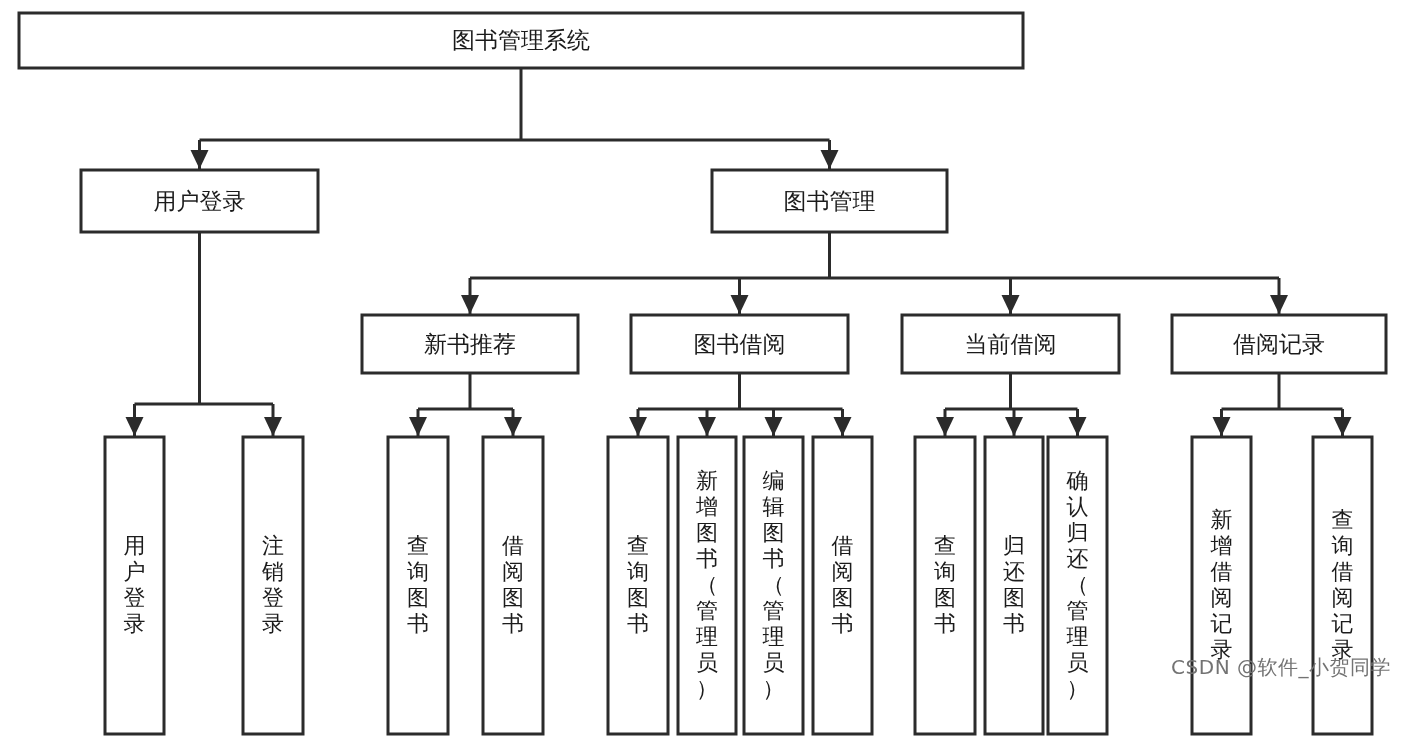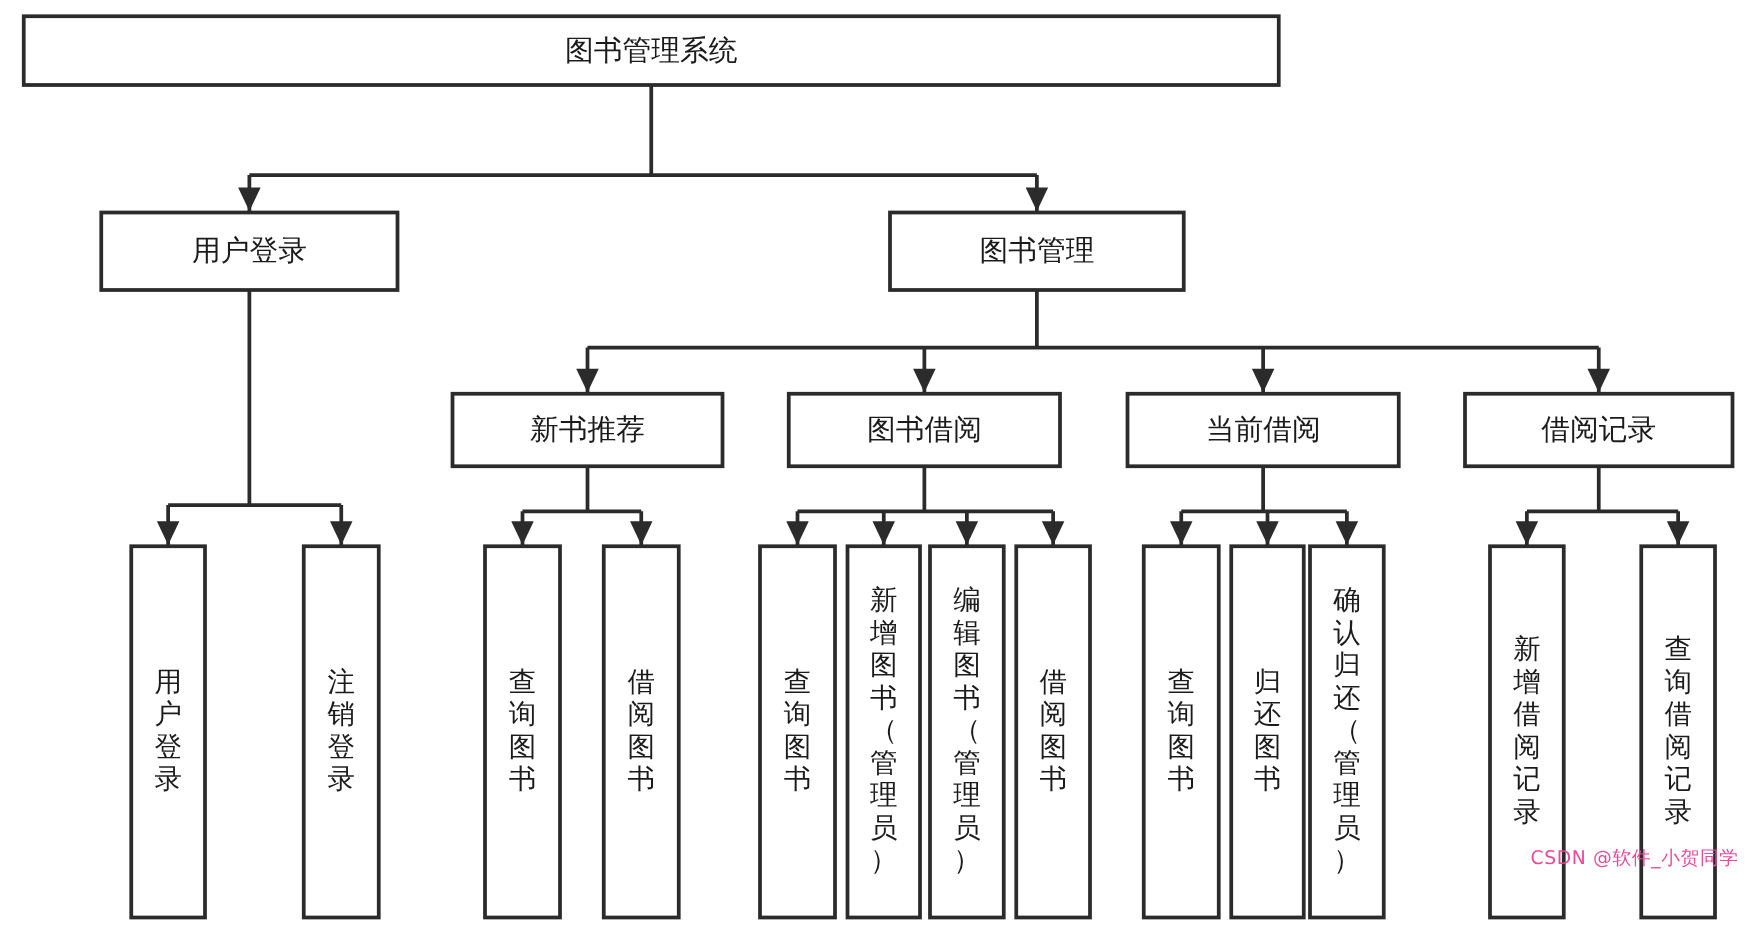--- a/index.html
+++ b/index.html
@@ -7,22 +7,22 @@
        font-family:"DejaVu Sans","Liberation Sans",sans-serif;}
   #stage{position:relative;width:1405px;height:701px;background:#fff;}
   svg#diagram{position:absolute;left:0;top:0;width:1405px;height:747px;}
   .node-rect{fill:#ffffff;stroke:#2b2b2b;stroke-width:3;}
   .edge{stroke:#2b2b2b;stroke-width:3;fill:none;}
   .arrow-head{fill:#2b2b2b;stroke:none;}
   .node-label{fill:#1b1b1b;font-family:"DejaVu Sans","Liberation Sans",sans-serif;
               text-anchor:middle;dominant-baseline:middle;}
   .lbl-h{font-size:23px;}
   .lbl-v{font-size:22px;}
-  .watermark{position:absolute;right:14px;bottom:5px;color:#ec4899;
-             font-size:15px;font-family:"DejaVu Sans","Liberation Sans",sans-serif;
+  .watermark{position:absolute;right:14px;bottom:20px;color:#737373;
+             font-size:20px;font-family:"DejaVu Sans","Liberation Sans",sans-serif;
              white-space:nowrap;letter-spacing:.5px;}
 </style>
 </head>
 <body>
 
 <div id="stage">
   <svg id="diagram" viewBox="0 0 1405 747">
     <defs></defs>
     <g id="edges-layer">
         <line x1="521" y1="68" x2="521" y2="140" class="edge"></line>

